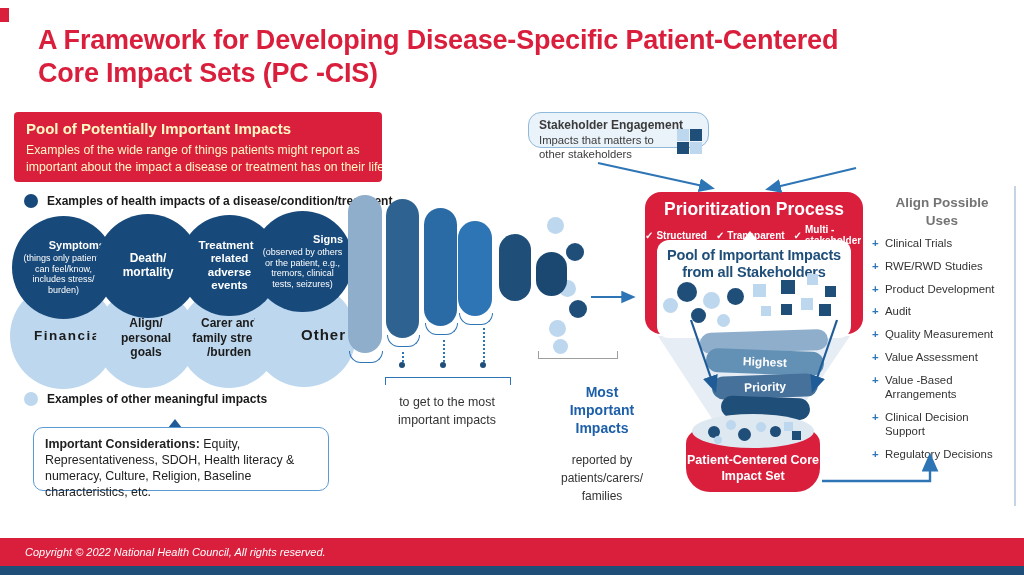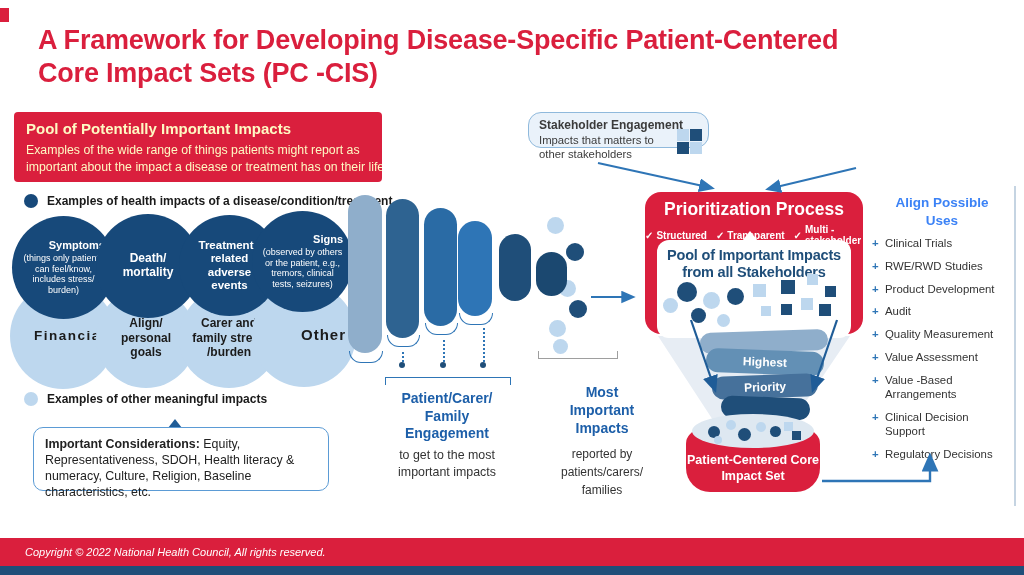--- a/index.html
+++ b/index.html
@@ -51,21 +51,21 @@
   .consider-box .lbl{font-weight:bold;}
   .consider-ptr{left:168px;top:419px;width:0;height:0;border-left:7px solid transparent;
                 border-right:7px solid transparent;border-bottom:9px solid #1F5C97;}
 
   
   .eng-block{left:383px;top:390px;width:128px;text-align:center;}
   .eng-block .t{color:#1D5FA9;font-weight:bold;font-size:14px;line-height:1.25;}
   .eng-block .s{color:#333;font-size:12.4px;line-height:1.45;margin-top:4px;}
   .mii-block{left:558px;top:383px;width:88px;text-align:center;}
   .mii-block .t{color:#1D5FA9;font-weight:bold;font-size:14px;line-height:1.3;}
-  .mii-block .s{color:#333;font-size:12px;line-height:1.5;margin-top:7px;}
+  .mii-block .s{color:#333;font-size:12px;line-height:1.5;margin-top:13px;}
   .bracket-down{left:385px;top:377px;width:124px;height:7px;border:1.5px solid #2E75B6;border-bottom:none;}
   .bracket-up{left:538px;top:351px;width:78px;height:7px;border:1.5px solid #9E9E9E;border-top:none;}
 
   
   .prio-box{left:645px;top:192px;width:218px;height:142px;background:#DA1F3D;border-radius:16px;}
   .prio-title{left:645px;top:199px;width:218px;text-align:center;color:#fff;font-weight:bold;font-size:17.5px;}
   .prio-checks{left:645px;top:224px;width:218px;display:flex;justify-content:center;gap:9px;
                color:#fff;font-size:10px;font-weight:bold;}
   .prio-checks .chk{display:flex;gap:3px;align-items:center;}
   .white-notch{left:742px;top:231px;width:0;height:0;border-left:8px solid transparent;
@@ -81,21 +81,21 @@
         display:flex;align-items:center;justify-content:center;}
 
   
   .cup{left:686px;top:430px;width:134px;height:62px;background:#DA1F3D;
        border-radius:14px 14px 24px 24px;z-index:2;}
   .cup-text{left:686px;top:452px;width:134px;color:#fff;font-weight:bold;font-size:12.5px;
             line-height:1.3;text-align:center;z-index:4;}
   .cup-rim{left:692px;top:414px;width:122px;height:34px;background:#DEE8F1;border-radius:50%;z-index:3;overflow:hidden;}
 
   
-  .uses-title{left:878px;top:194px;width:128px;text-align:center;color:#3b82f6;
+  .uses-title{left:878px;top:194px;width:128px;text-align:center;color:#737373;
               font-weight:bold;font-size:13.5px;line-height:1.3;}
   .uses-list{left:872px;top:236px;width:146px;}
   .use-item{display:flex;font-size:11.4px;color:#333;line-height:1.25;margin-bottom:8.5px;}
   .use-item .plus{color:#2E75B6;font-weight:bold;width:13px;flex:none;}
   .right-divider{left:1014px;top:186px;width:2px;height:320px;background:#C5D4E2;}
 
   
   .footer-red{left:0;top:538px;width:1024px;height:28px;background:#DA1F3D;display:flex;align-items:center;}
   .footer-red .c{color:#fff;font-size:11px;font-style:italic;margin-left:25px;}
   .footer-navy{left:0;top:566px;width:1024px;height:9px;background:#1F4E79;}
@@ -172,21 +172,20 @@
 
   <div class="abs consider-ptr"></div>
   <div class="abs consider-box">
     <span class="lbl">Important Considerations:</span><span> Equity, Representativeness, SDOH, Health literacy &amp; numeracy, Culture, Religion, Baseline characteristics, etc.</span>
   </div>
 
   <div class="abs bracket-down"></div>
   <div class="abs bracket-up"></div>
 
   <div class="abs eng-block">
-    <div class="t">Patient/Carer/ Family Engagement</div>
     <div class="s">to get to the most important impacts</div>
   </div>
   <div class="abs mii-block">
     <div class="t">Most Important Impacts</div>
     <div class="s">reported by patients/carers/ families</div>
   </div>
 
   <div class="abs prio-box"></div>
   <div class="abs prio-title">Prioritization Process</div>
   <div class="abs prio-checks">

